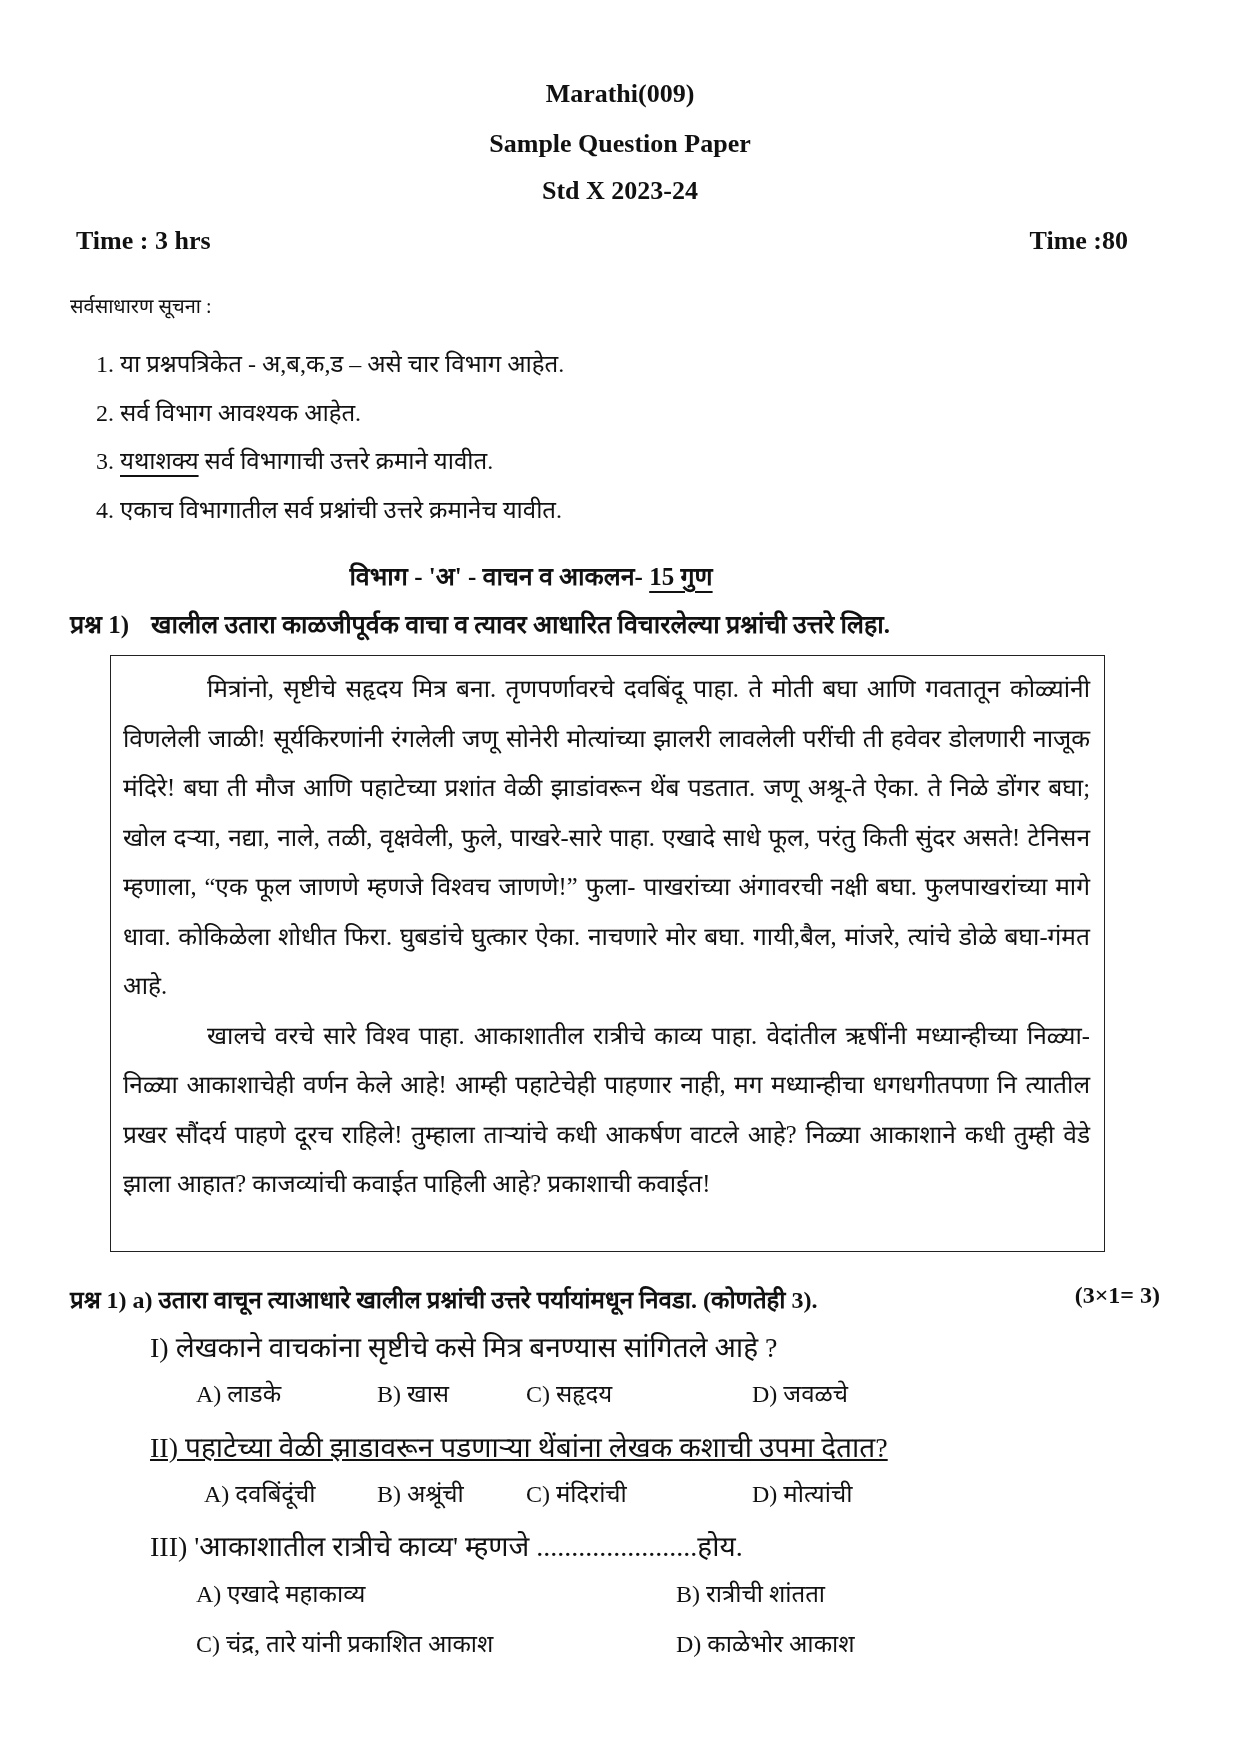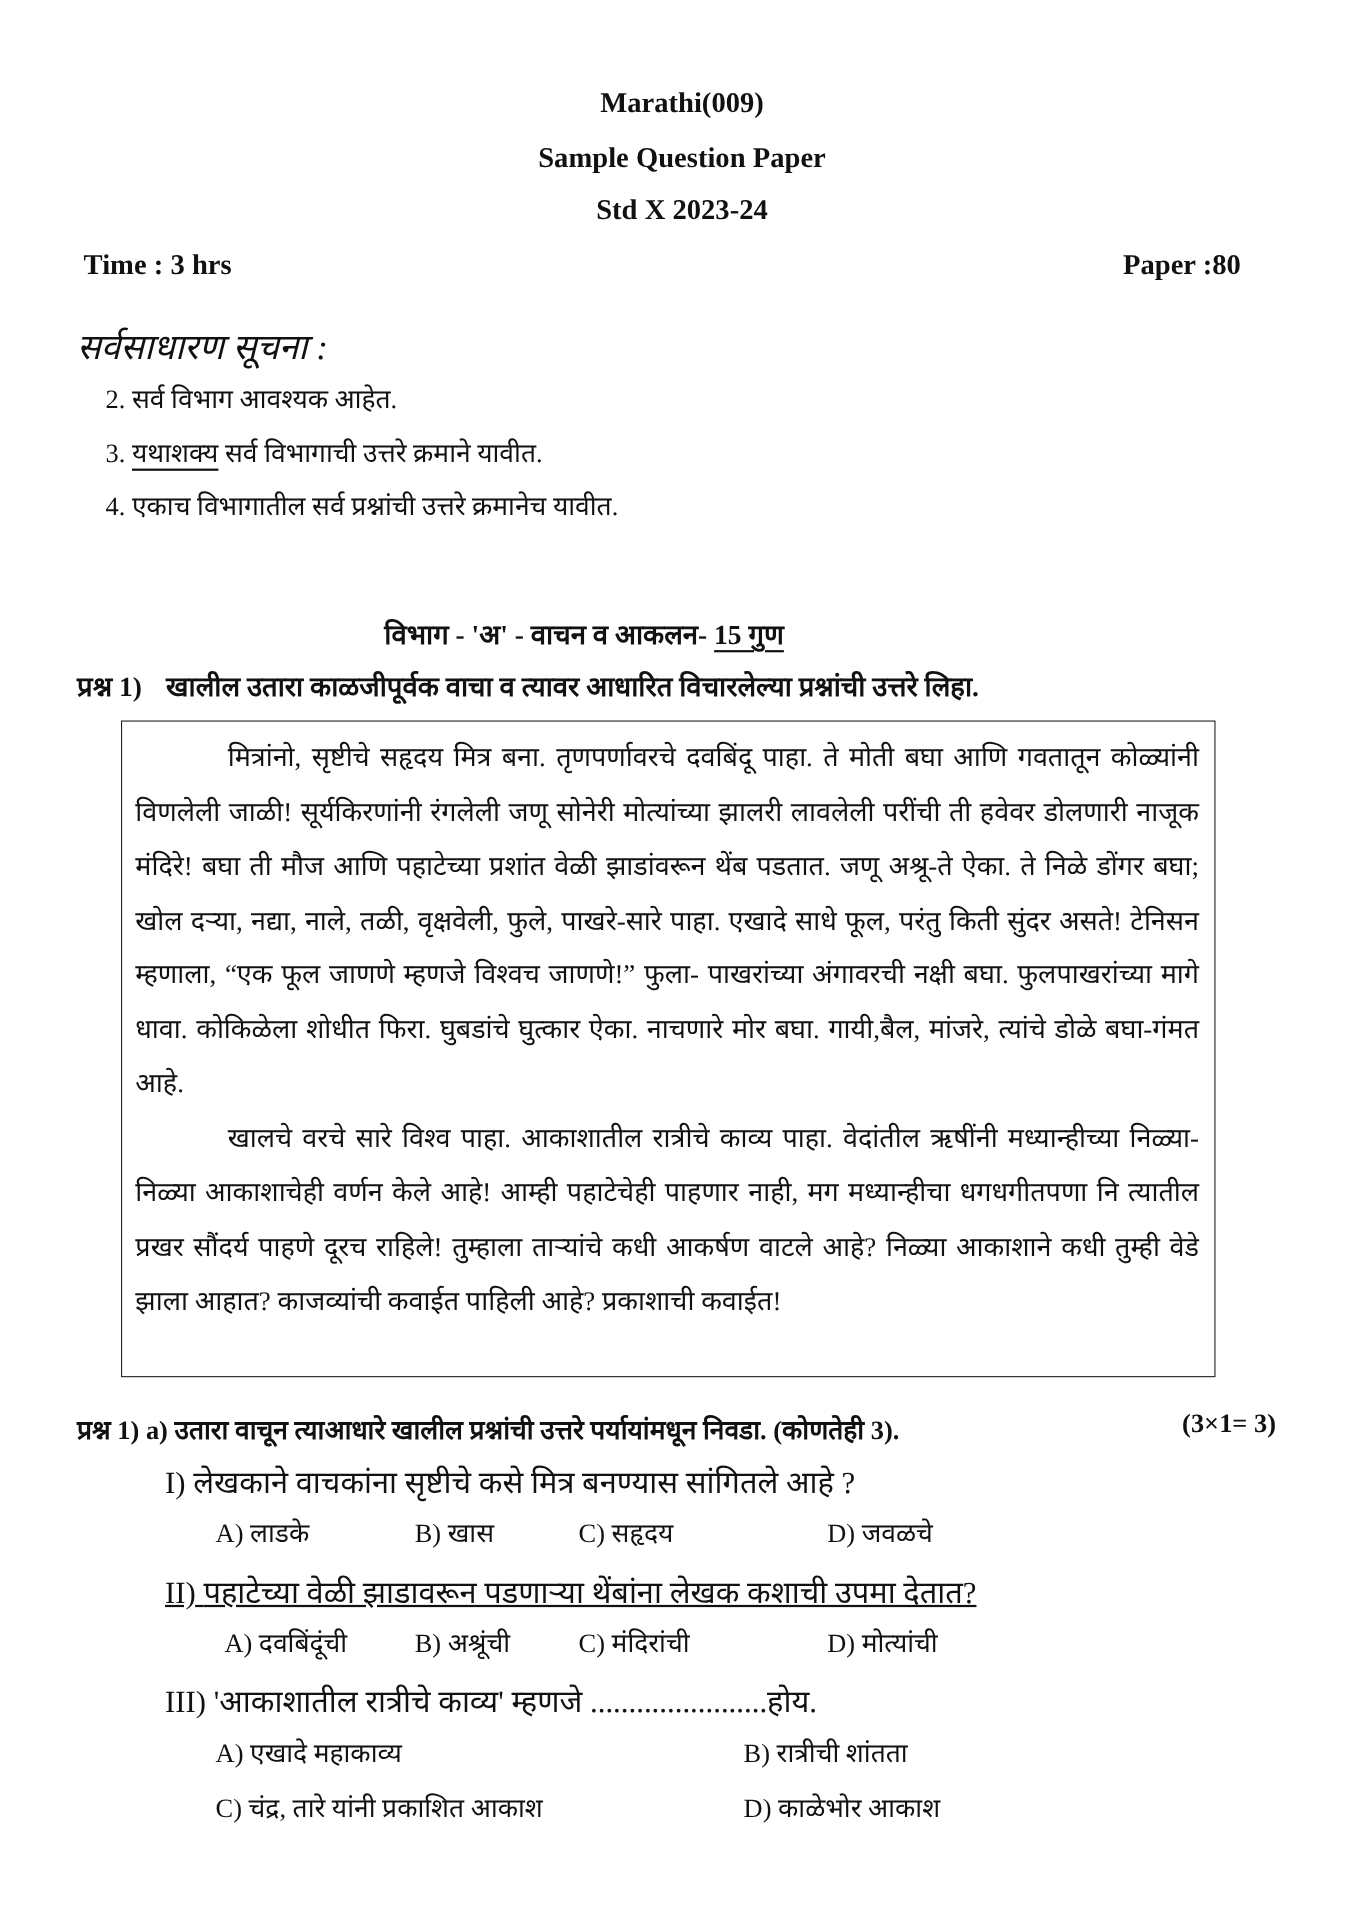--- a/index.html
+++ b/index.html
@@ -13,21 +13,21 @@
   }
   .page { position: absolute; left: 0; top: 0; width: 1240px; height: 1755px; }
 
   .hdr-line {
     position: absolute; left: 0; width: 1240px; text-align: center;
     font-weight: bold; font-size: 26px; line-height: 32px;
   }
   .time { position: absolute; left: 76px; top: 226px; font-weight: bold; font-size: 26px; }
   .marks { position: absolute; right: 112px; top: 226px; font-weight: bold; font-size: 26px; }
 
-  .instr-title { position: absolute; left: 70px; top: 292px; font-size: 32px; font-style: italic; }
+  .instr-title { position: absolute; left: 70px; top: 292px; font-size: 20px; }
   .instr-list { position: absolute; left: 96px; top: 340px; margin: 0; padding: 0; list-style: none; }
   .instr-list li { font-size: 24px; line-height: 48.5px; height: 48.5px; white-space: nowrap; }
   .ul { text-decoration: underline; text-underline-offset: 6px; text-decoration-thickness: 2px; }
 
   .section-title {
     position: absolute; left: 0; width: 1062px; top: 558px; text-align: center;
     font-weight: bold; font-size: 25px; white-space: nowrap;
   }
   .q-heading {
     position: absolute; left: 70px; top: 606px; font-weight: bold; font-size: 25px; white-space: nowrap;
@@ -57,24 +57,28 @@
 </style>
 </head>
 <body>
 
 <div class="page">
 
   <div class="hdr-line" style="top:78px;">Marathi(009)</div>
   <div class="hdr-line" style="top:128px;">Sample Question Paper</div>
   <div class="hdr-line" style="top:175px;">Std X 2023-24</div>
   <div class="time">Time : 3 hrs</div>
-  <div class="marks">Paper :80</div>
+  <div class="marks">Time :80</div>
 
   <div class="instr-title">सर्वसाधारण सूचना :</div>
   <ol class="instr-list">
+    <li>
+      <span>1.</span>
+      <span>या प्रश्नपत्रिकेत - अ,ब,क,ड – असे चार विभाग आहेत.</span>
+    </li>
     <li>
       <span>2.</span>
       <span>सर्व विभाग आवश्यक आहेत.</span>
     </li>
     <li>
       <span>3.</span>
       <span class="ul">यथाशक्य</span><span> सर्व विभागाची उत्तरे क्रमाने यावीत.</span>
     </li>
     <li>
       <span>4.</span>

